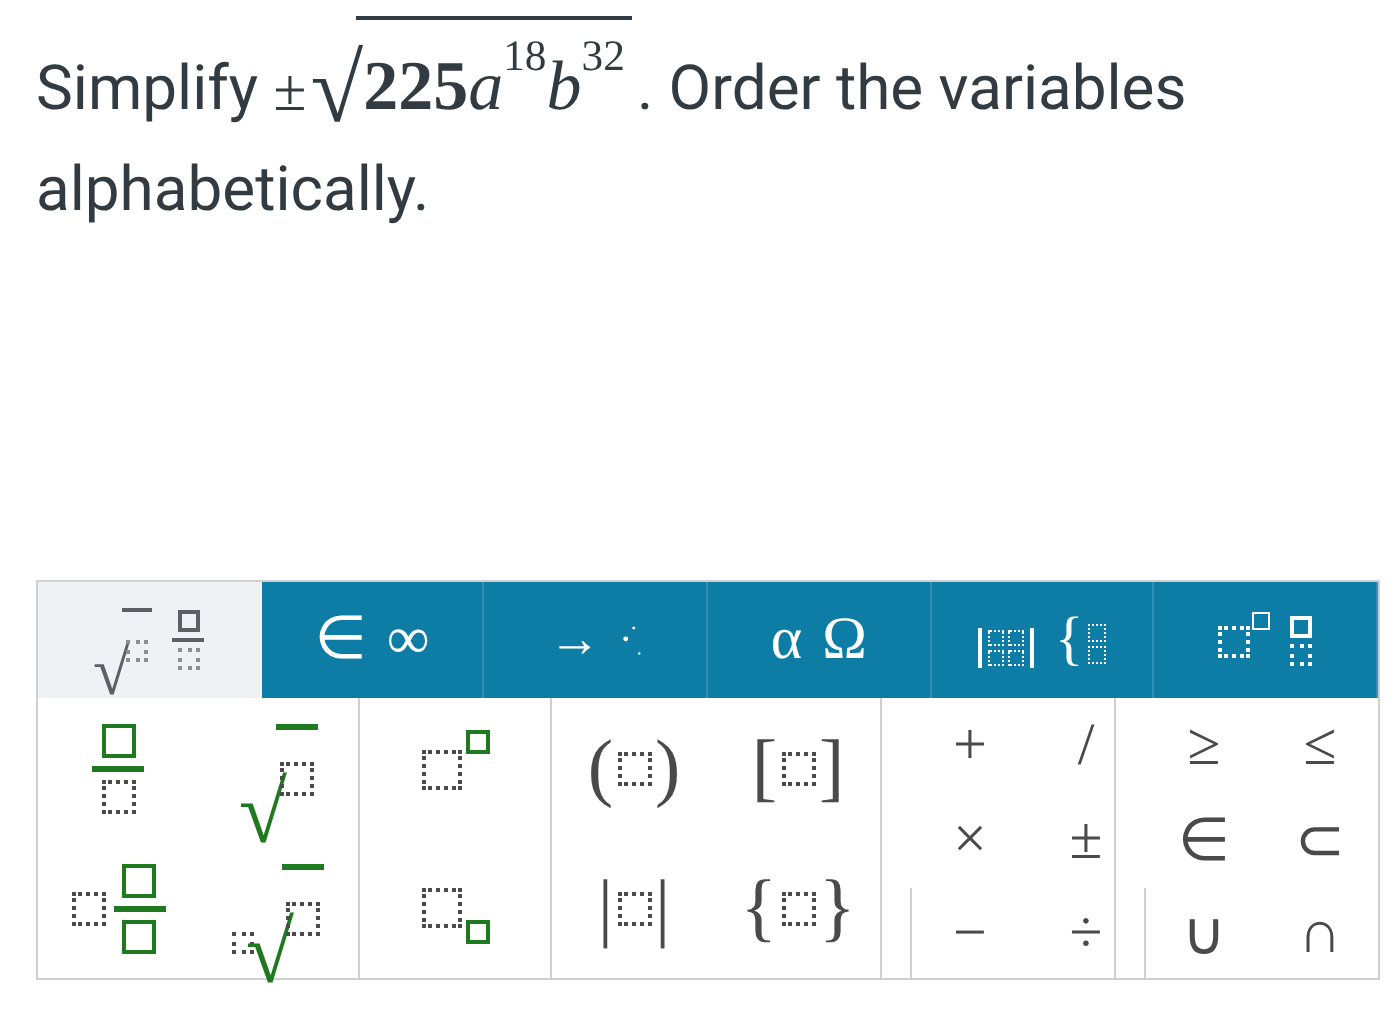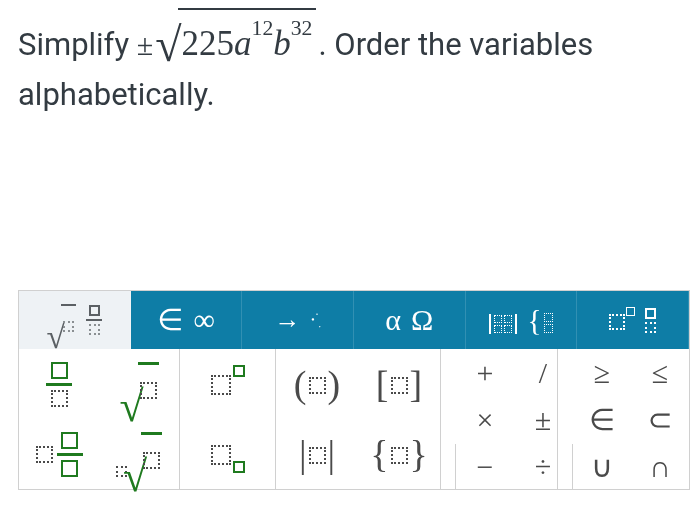--- a/index.html
+++ b/index.html
@@ -35,21 +35,21 @@
     letter-spacing: -4px;
   }
   .question .math .radicand {
     display: inline-block;
     border-top: 2.5px solid #333b42;
     padding: 2px 4px 0 4px;
     font-size: 35px;
     font-weight: 500;
     font-style: italic;
   }
-  .question .math .radicand .coef { font-style: normal; font-weight: 400; }
+  .question .math .radicand .coef { font-style: normal; font-weight: 700; }
   .question .math sup {
     font-size: 0.62em;
     vertical-align: 0.9em;
     font-style: normal;
     font-weight: 500;
   }
   
   .editor {
     position: absolute;
     left: 18px;
@@ -132,21 +132,21 @@
   .exp-wrap .base { display:inline-block; width:20px; height:20px; border:2.5px dotted #4a4a4a; }
   .exp-wrap .sup  { display:inline-block; width:12px; height:12px; border:2px solid #1f7a1f; vertical-align:18px; margin-left:2px;}
   .sub-wrap .base { display:inline-block; width:20px; height:20px; border:2.5px dotted #4a4a4a; }
   .sub-wrap .sub  { display:inline-block; width:12px; height:12px; border:2px solid #1f7a1f; vertical-align:-8px; margin-left:2px;}
   .op { font-size: 30px; color:#4a4a4a; }
 </style>
 </head>
 <body>
 
 <div class="question">
-  <span>Simplify </span><span class="math"><span class="pm">±</span><span class="radical"><span class="surd">√</span><span class="radicand"><span class="coef">225</span><span>a</span><sup>12</sup><span>b</span><sup>32</sup></span></span></span><span>. Order the variables alphabetically.</span>
+  <span>Simplify </span><span class="math"><span class="pm">±</span><span class="radical"><span class="surd">√</span><span class="radicand"><span class="coef">225</span><span>a</span><sup>18</sup><span>b</span><sup>32</sup></span></span></span><span>. Order the variables alphabetically.</span>
 </div>
 
 <div class="editor">
   <div class="tabs">
 
     <div class="tab active">
       <span class="glyph" style="display:inline-flex;align-items:flex-end;">
           <span style="font-size:34px;line-height:0;">√</span>
           <span style="border-top:2px solid #5b6064;padding:1px 2px 0 2px;margin-left:-4px;"><span class="small-placeholder dotted" style="border-color:#8a8f92;"></span></span>
         </span>

